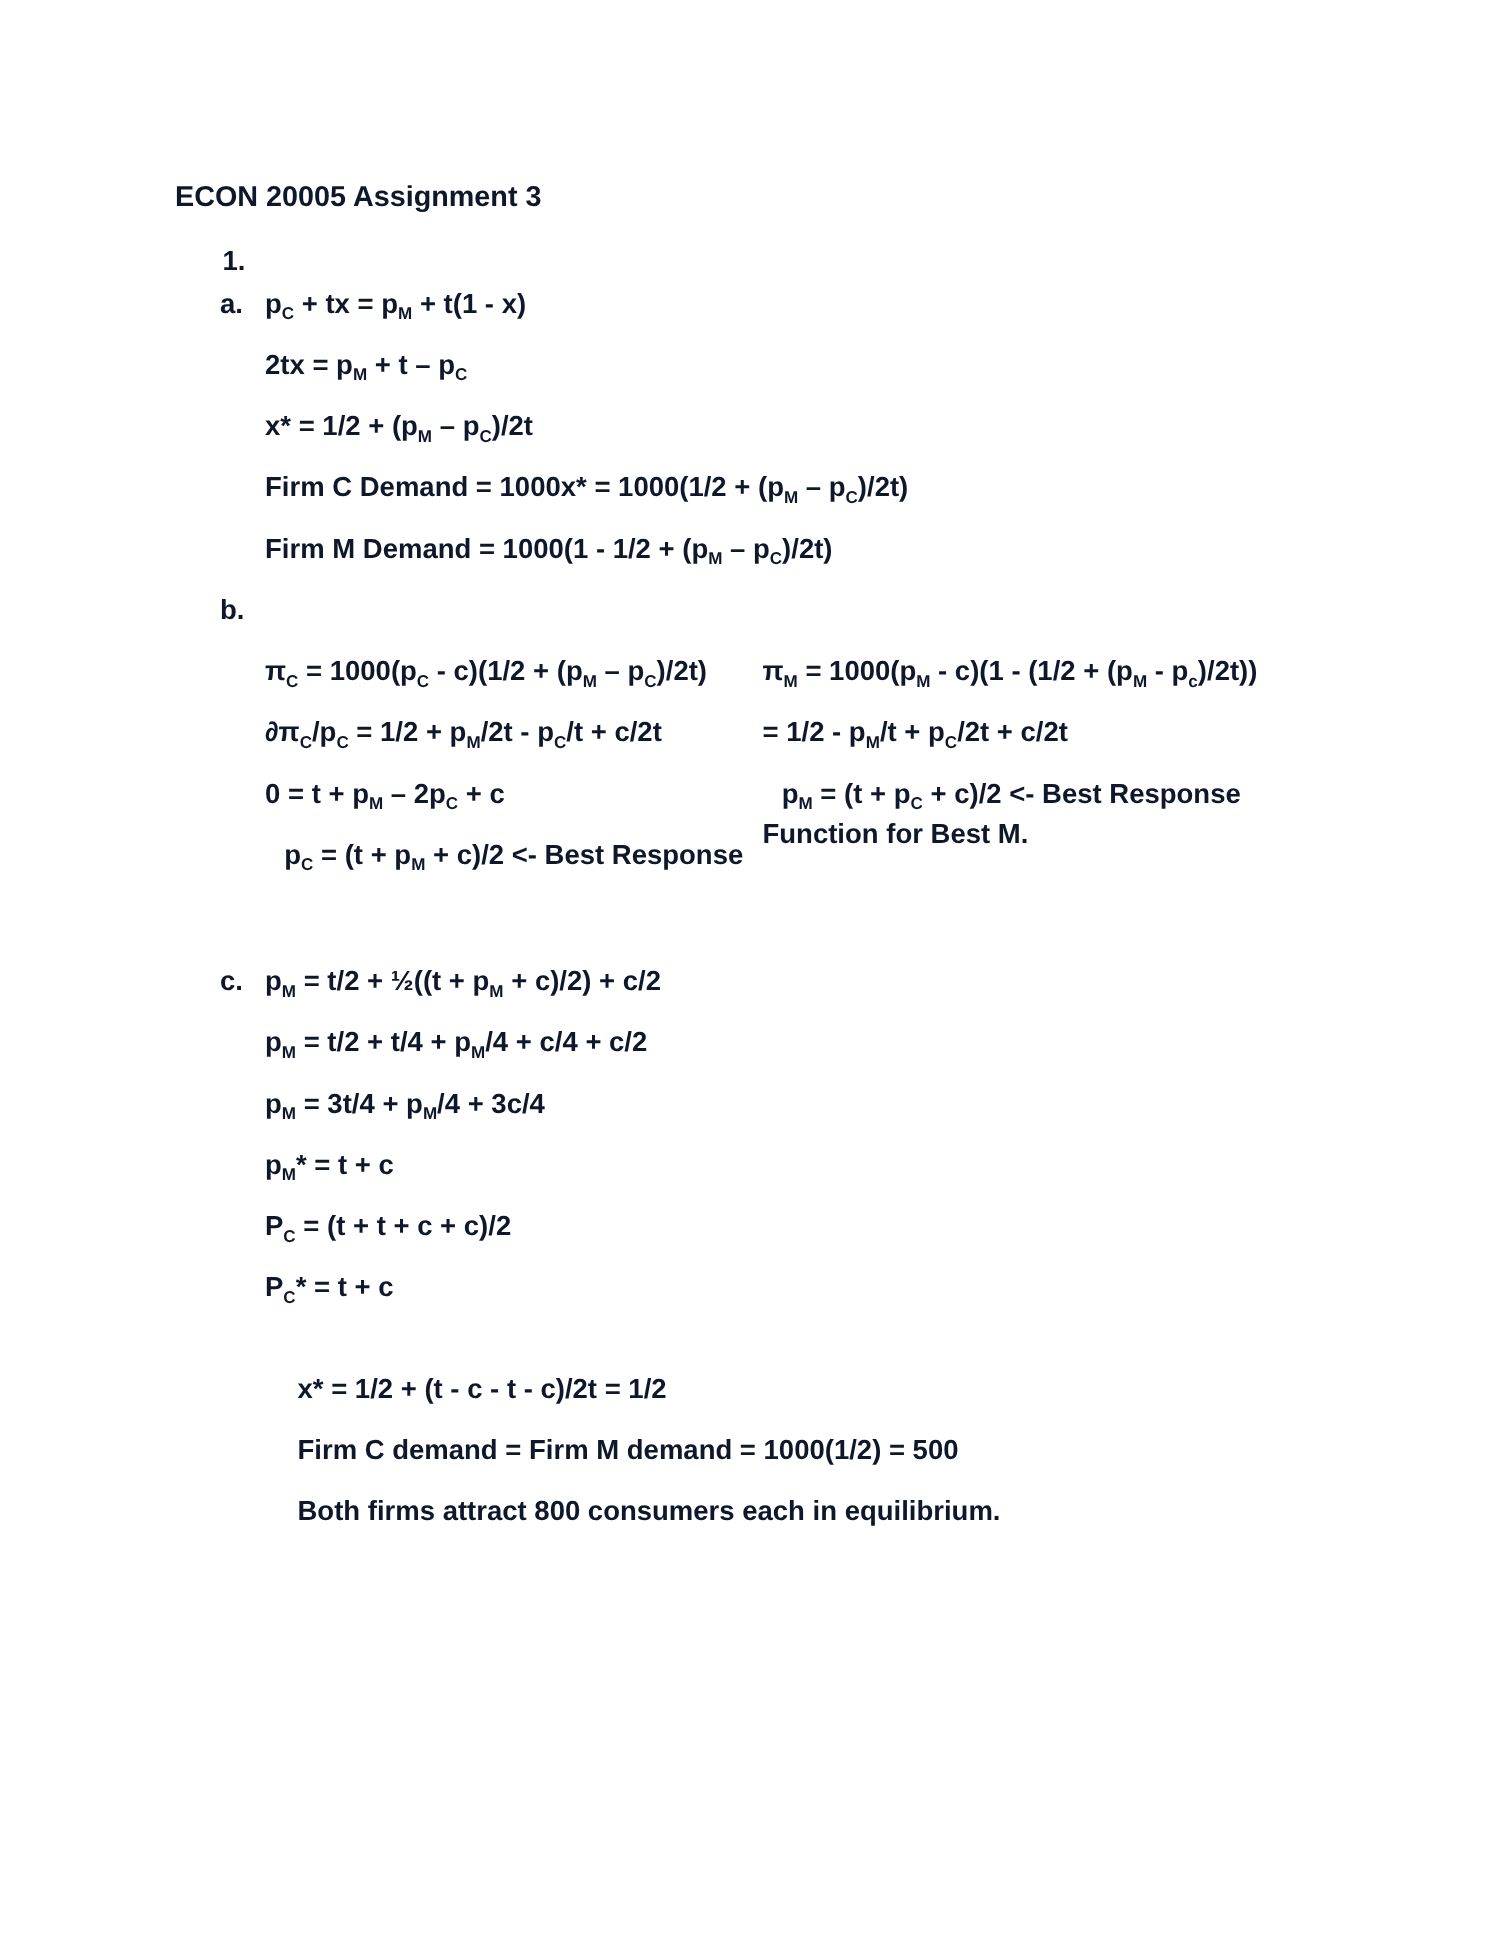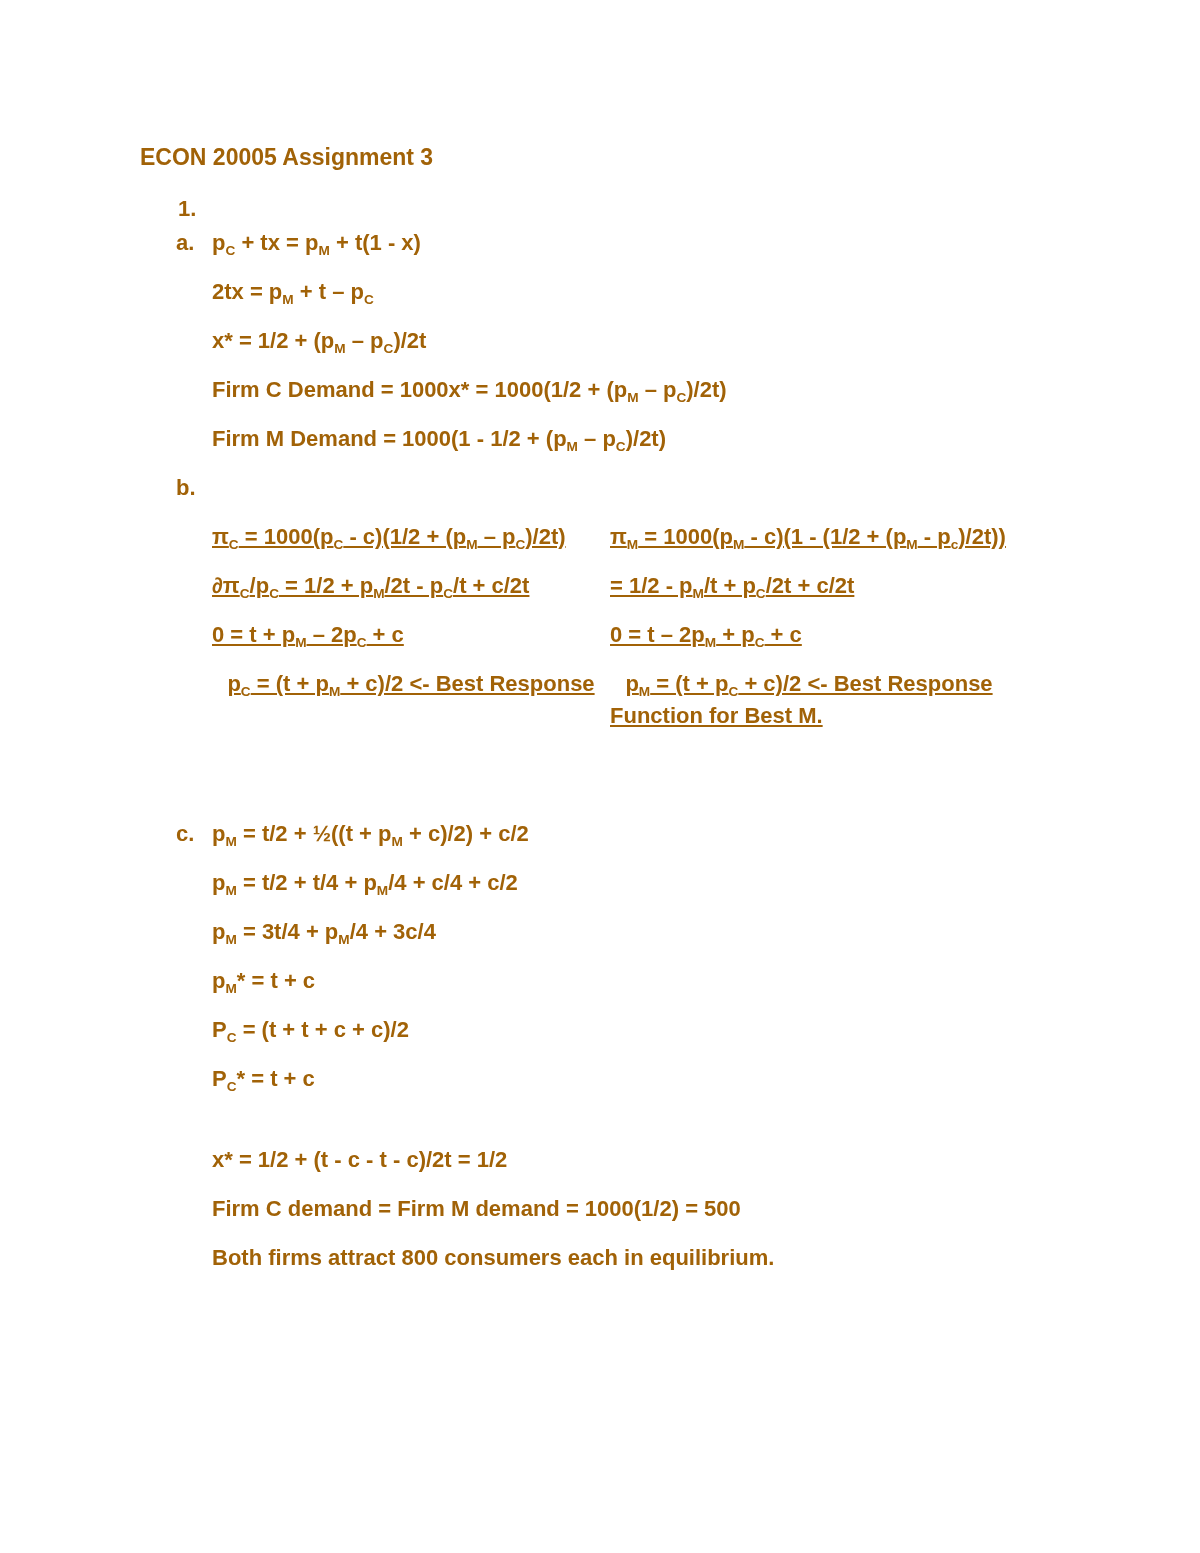--- a/index.html
+++ b/index.html
@@ -2,21 +2,21 @@
 <html><head>
 <meta charset="utf-8">
 <title>ECON 20005 Assignment 3</title>
 <style>
   html,body{margin:0;padding:0;background:#ffffff;}
   .page{
     position:relative;
     width:1200px;height:1296px;
     background:#ffffff;
     font-family:"Liberation Sans",sans-serif;
-    color:#a16207;
+    color:#0f172a;
     font-size:22px;
     font-weight:600;
     overflow:hidden;
   }
   .title{
     padding:143px 0 0 140px;
     font-size:23px;
     font-weight:700;
     line-height:28px;
   }
@@ -34,25 +34,25 @@
   .label{
     position:absolute;
     left:-36px;
     top:0;
   }
   .lbl-line{margin-left:176px;}
   .cols{
     display:flex;
     margin-left:212px;
   }
-  .col{width:398px;text-decoration:underline;}
+  .col{width:398px;}
   .col .line{margin-left:0;white-space:normal;}
   .tight{margin-bottom:4px;text-align:center;}
   .part-c{margin-top:69px;}
-  .conclusion{margin-top:53px;}
+  .conclusion{margin-top:53px;padding-left:26px;}
   sub{
     font-size:0.62em;
     line-height:0;
     letter-spacing:0;
   }
 </style>
 </head>
 <body>
 
 <div class="page">
@@ -76,21 +76,20 @@
     <div class="cols">
       <div class="col">
         <div class="line">π<sub>C</sub> = 1000(p<sub>C</sub> - c)(1/2 + (p<sub>M</sub> – p<sub>C</sub>)/2t)</div>
         <div class="line">∂π<sub>C</sub>/p<sub>C</sub> = 1/2 + p<sub>M</sub>/2t - p<sub>C</sub>/t + c/2t</div>
         <div class="line">0 = t + p<sub>M</sub> – 2p<sub>C</sub> + c</div>
         <div class="line tight">p<sub>C</sub> = (t + p<sub>M</sub> + c)/2 &lt;- Best Response</div>
       </div>
       <div class="col">
         <div class="line">π<sub>M</sub> = 1000(p<sub>M</sub> - c)(1 - (1/2 + (p<sub>M</sub> - p<sub>c</sub>)/2t))</div>
         <div class="line">= 1/2 - p<sub>M</sub>/t + p<sub>C</sub>/2t + c/2t</div>
-        <div class="line">0 = t – 2p<sub>M</sub> + p<sub>C</sub> + c</div>
         <div class="line tight">p<sub>M</sub> = (t + p<sub>C</sub> + c)/2 &lt;- Best Response</div>
         <div class="line">Function for Best M.</div>
       </div>
     </div>
   </div>
 
   <div class="part-c">
     <div class="line">
       <span class="label">c.</span><span>p<sub>M</sub> = t/2 + ½((t + p<sub>M</sub> + c)/2) + c/2</span>
     </div>

